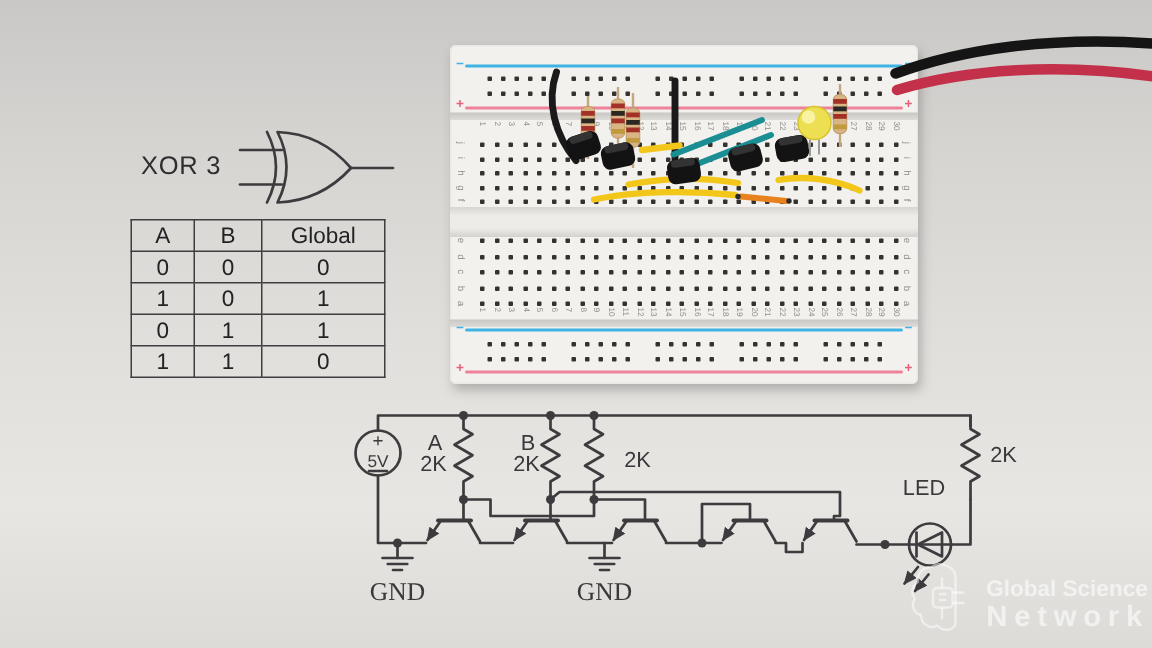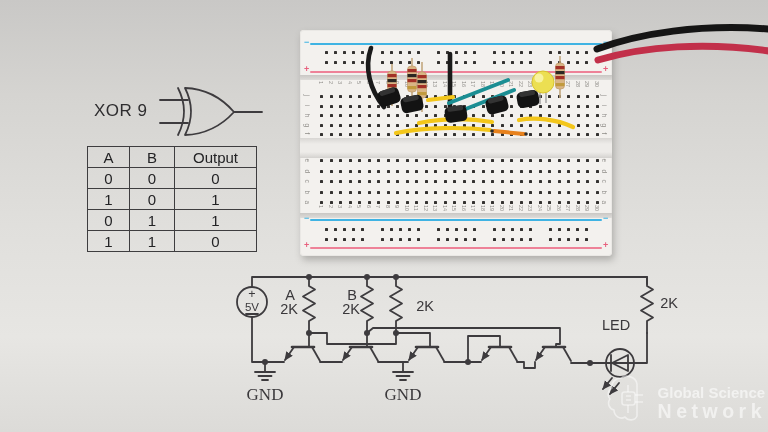--- a/index.html
+++ b/index.html
@@ -749,29 +749,29 @@
         <path d="M540,93 V104 M546,93 V103" stroke="#999" stroke-width="1.3"></path>
         <circle cx="543" cy="82" r="11" fill="#ecdf52" stroke="#d8c22e" stroke-width="1"></circle>
         <circle cx="539" cy="78" r="4.5" fill="#f8f3a0"></circle>
       </g>
 
       <path d="M597,49 C640,33 700,24 769,29" stroke="#151515" stroke-width="7" fill="none" stroke-linecap="round"></path>
       <path d="M598,60 C645,46 706,42 769,51" stroke="#c2304a" stroke-width="7" fill="none" stroke-linecap="round"></path>
     </g>
   </svg>
 
-  <div class="gate-label">XOR 9</div>
+  <div class="gate-label">XOR 3</div>
 
   <div class="tt">
     <table>
       <thead>
           <tr id="tt-head">
             <th class="c1">A</th>
             <th class="c2">B</th>
-            <th class="c3">Output</th>
+            <th class="c3">Global</th>
           </tr>
         </thead>
       <tbody id="tt-body">
           <tr>
             <td>0</td>
             <td>0</td>
             <td>0</td>
           </tr>
           <tr>
             <td>1</td>

